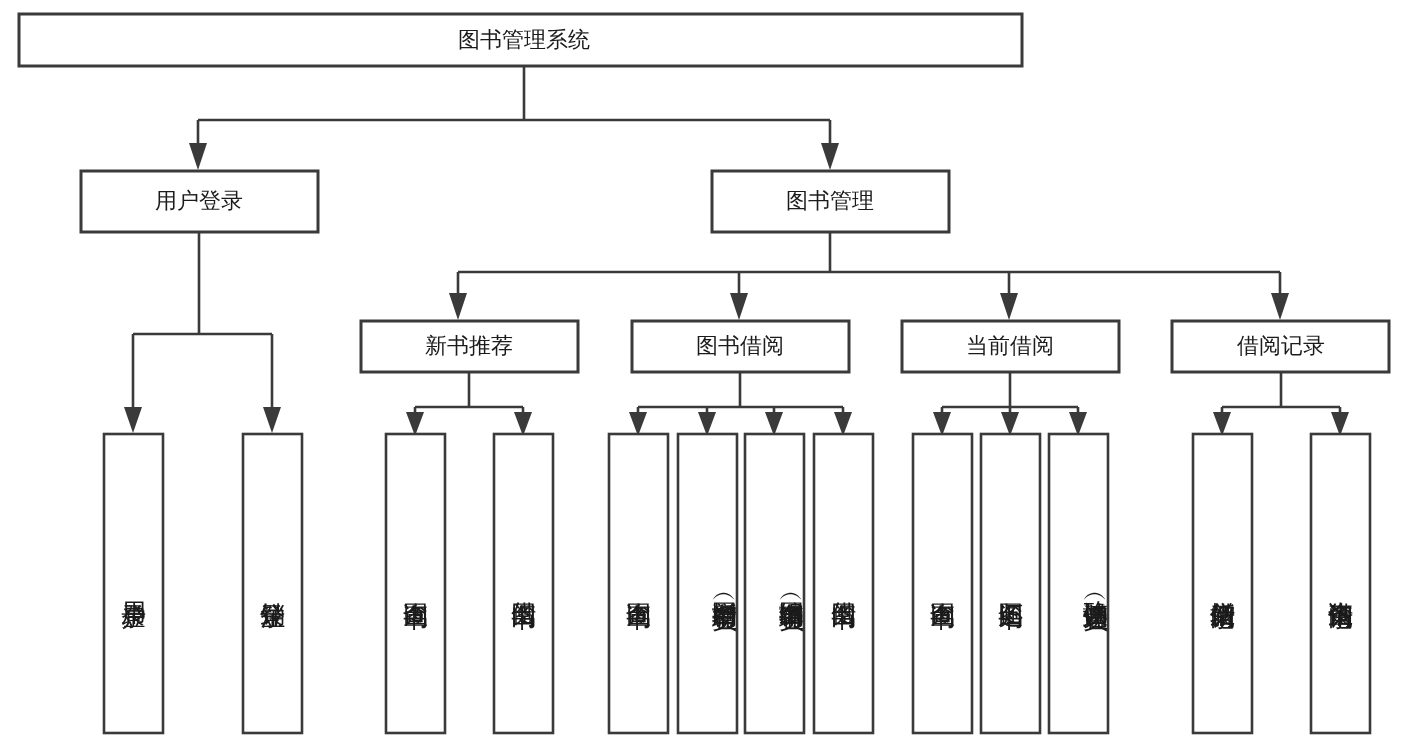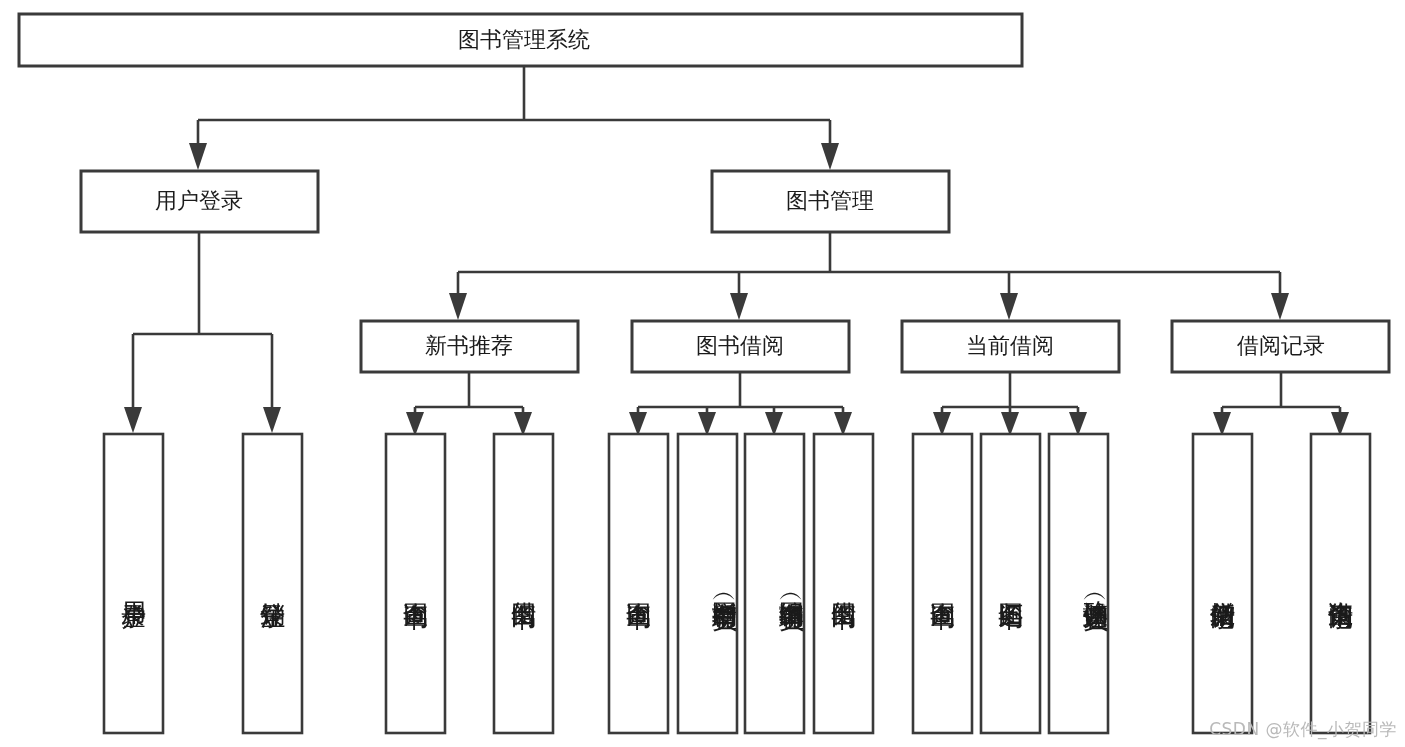--- a/index.html
+++ b/index.html
@@ -220,14 +220,13 @@
   <div class="vlabel" style="left:745px; top:440px; width:59px; height:290px; display:flex; align-items:flex-start; justify-content:center;">编辑图书（管理员）</div>
   <div class="vlabel" style="left:814px; top:434px; width:59px; height:299px; display:flex; align-items:center; justify-content:center;">借阅图书</div>
 
   <div class="vlabel" style="left:913px; top:434px; width:59px; height:299px; display:flex; align-items:center; justify-content:center;">查询图书</div>
   <div class="vlabel" style="left:981px; top:434px; width:59px; height:299px; display:flex; align-items:center; justify-content:center;">归还图书</div>
   <div class="vlabel" style="left:1049px; top:440px; width:59px; height:290px; display:flex; align-items:flex-start; justify-content:center;">确认归还（管理员）</div>
 
   <div class="vlabel" style="left:1193px; top:434px; width:59px; height:299px; display:flex; align-items:center; justify-content:center;">新增借阅记录</div>
   <div class="vlabel" style="left:1311px; top:434px; width:59px; height:299px; display:flex; align-items:center; justify-content:center;">查询借阅记录</div>
 
-  <div class="watermark">CSDN @软件_小贺同学</div>
 </div>
 
 </body></html>

